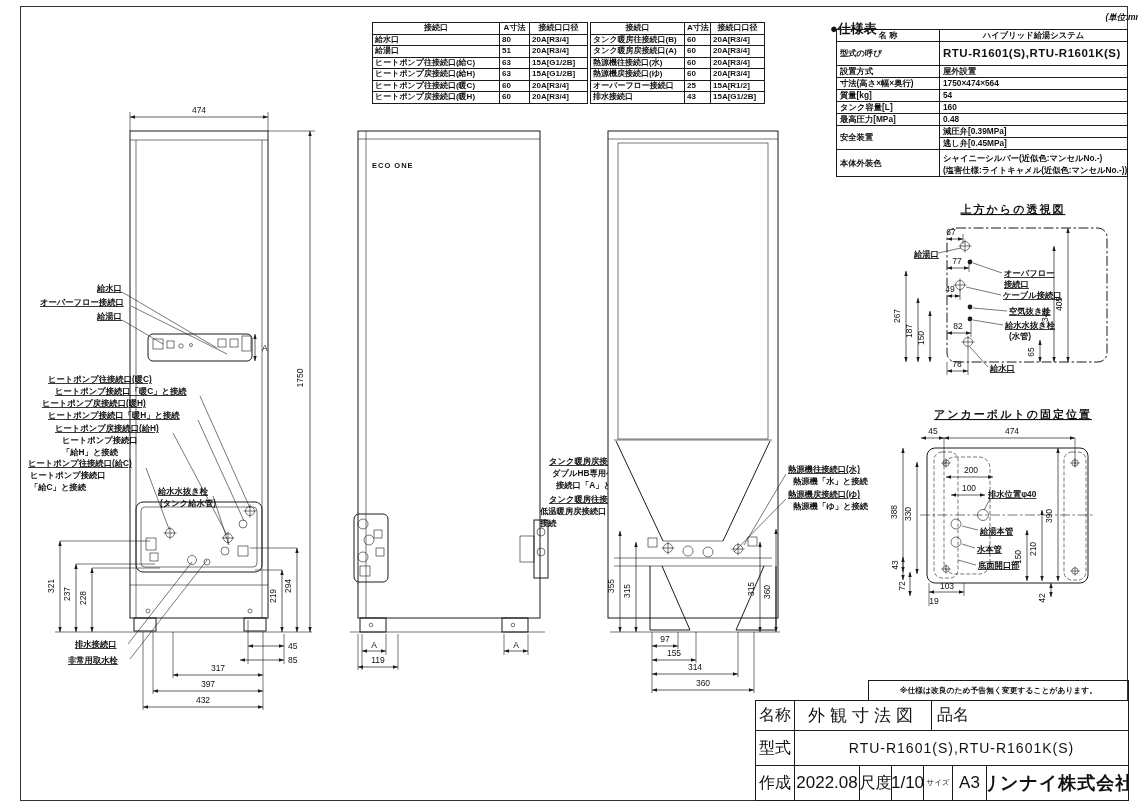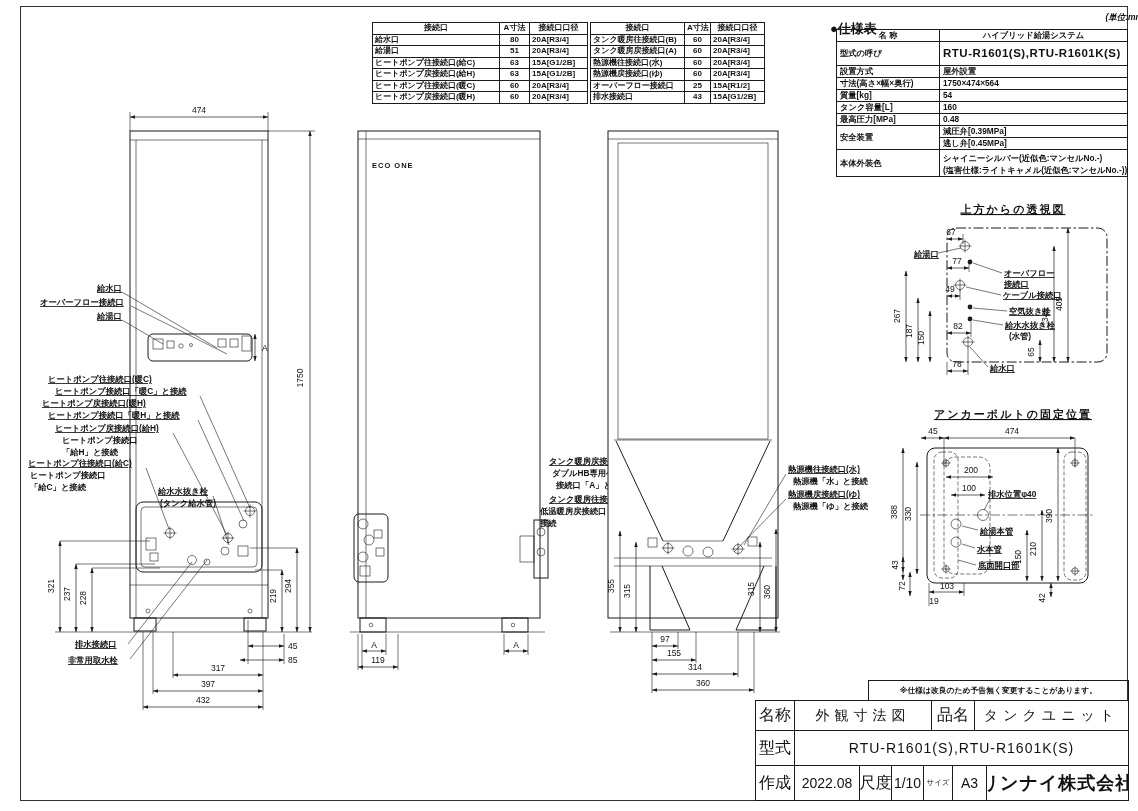--- a/index.html
+++ b/index.html
@@ -19,41 +19,41 @@
   .co{font-size:8.3px;font-weight:bold;}
   .u{text-decoration:underline;}
   .vt{font-size:11px;font-weight:bold;text-anchor:middle;text-decoration:underline;letter-spacing:2px;}
   .logo{font-size:7.5px;font-weight:bold;letter-spacing:1px;}
   
   table{border-collapse:collapse;}
   .ctab{position:absolute;font-size:8px;font-weight:bold;table-layout:fixed;}
   .ctab th,.ctab td{border:1px solid #1b1b1b;padding:0 2px;height:10.5px;line-height:10.5px;
         white-space:nowrap;overflow:hidden;font-weight:bold;}
   .ctab th{text-align:center;}
-  .ctab td.c{text-align:center;}
+  .ctab td.c{}
   
   .spec{position:absolute;font-size:8.3px;font-weight:bold;table-layout:fixed;}
   .spec td{border:1px solid #1b1b1b;padding:0 3px;height:11px;line-height:11px;white-space:nowrap;overflow:hidden;}
   .spec td.cc{text-align:center;}
   .spec tr.hm td{height:23px;line-height:23px;}
   .spec td.big{font-size:11.5px;letter-spacing:0.5px;}
   .spec tr.hc td{height:25px;line-height:12px;}
   .spec td.two{padding-top:1px;}
   
   .unit{position:absolute;left:1020px;top:12px;width:126px;text-align:right;font-size:8.5px;font-weight:bold;font-style:italic;}
   .spectitle{position:absolute;left:830px;top:20px;font-size:13px;font-weight:bold;}
   .note{position:absolute;left:868px;top:680px;width:259px;height:19px;line-height:19px;
         border:1px solid #1b1b1b;border-bottom:none;text-align:center;font-size:7.8px;font-weight:bold;}
   
   .tb{position:absolute;left:755px;top:700px;width:372px;height:99px;border:1.5px solid #1b1b1b;
       display:flex;flex-direction:column;background:#fff;}
   .tbrow{display:flex;border-top:1px solid #1b1b1b;flex:1;}
   .tbrow:first-child{border-top:none;}
   .cell{border-left:1px solid #1b1b1b;display:flex;align-items:center;justify-content:center;
-        font-size:14px;white-space:nowrap;overflow:hidden;}
+        font-size:17px;white-space:nowrap;overflow:hidden;}
   .cell:first-child{border-left:none;}
   .cell.lab{font-size:16px;}
   .cell.sp{letter-spacing:5px;}
   .cell.big{font-size:14px;letter-spacing:1px;}
   .cell.tiny{font-size:7.5px;}
   .cell.company{font-size:18px;font-weight:bold;letter-spacing:1px;}
 </style>
 </head>
 <body>
 
@@ -551,21 +551,20 @@
         </tr>
   </tbody>
     </table>
 
   <div class="note">※仕様は改良のため予告無く変更することがあります。</div>
   <div class="tb">
     <div class="tbrow" style="flex:0 0 29px">
       <div class="cell lab" style="width:38px">名称</div>
       <div class="cell sp" style="width:136px">外観寸法図</div>
       <div class="cell lab" style="width:42px">品名</div>
-      <div class="cell sp" style="flex:1">タンクユニット</div>
     </div>
     <div class="tbrow" style="flex:0 0 34px">
       <div class="cell lab" style="width:38px">型式</div>
       <div class="cell big" style="flex:1">RTU-R1601(S),RTU-R1601K(S)</div>
     </div>
     <div class="tbrow" style="flex:1">
       <div class="cell lab" style="width:38px">作成</div>
       <div class="cell" style="width:64px">2022.08</div>
       <div class="cell lab" style="width:31px">尺度</div>
       <div class="cell" style="width:31px">1/10</div>

